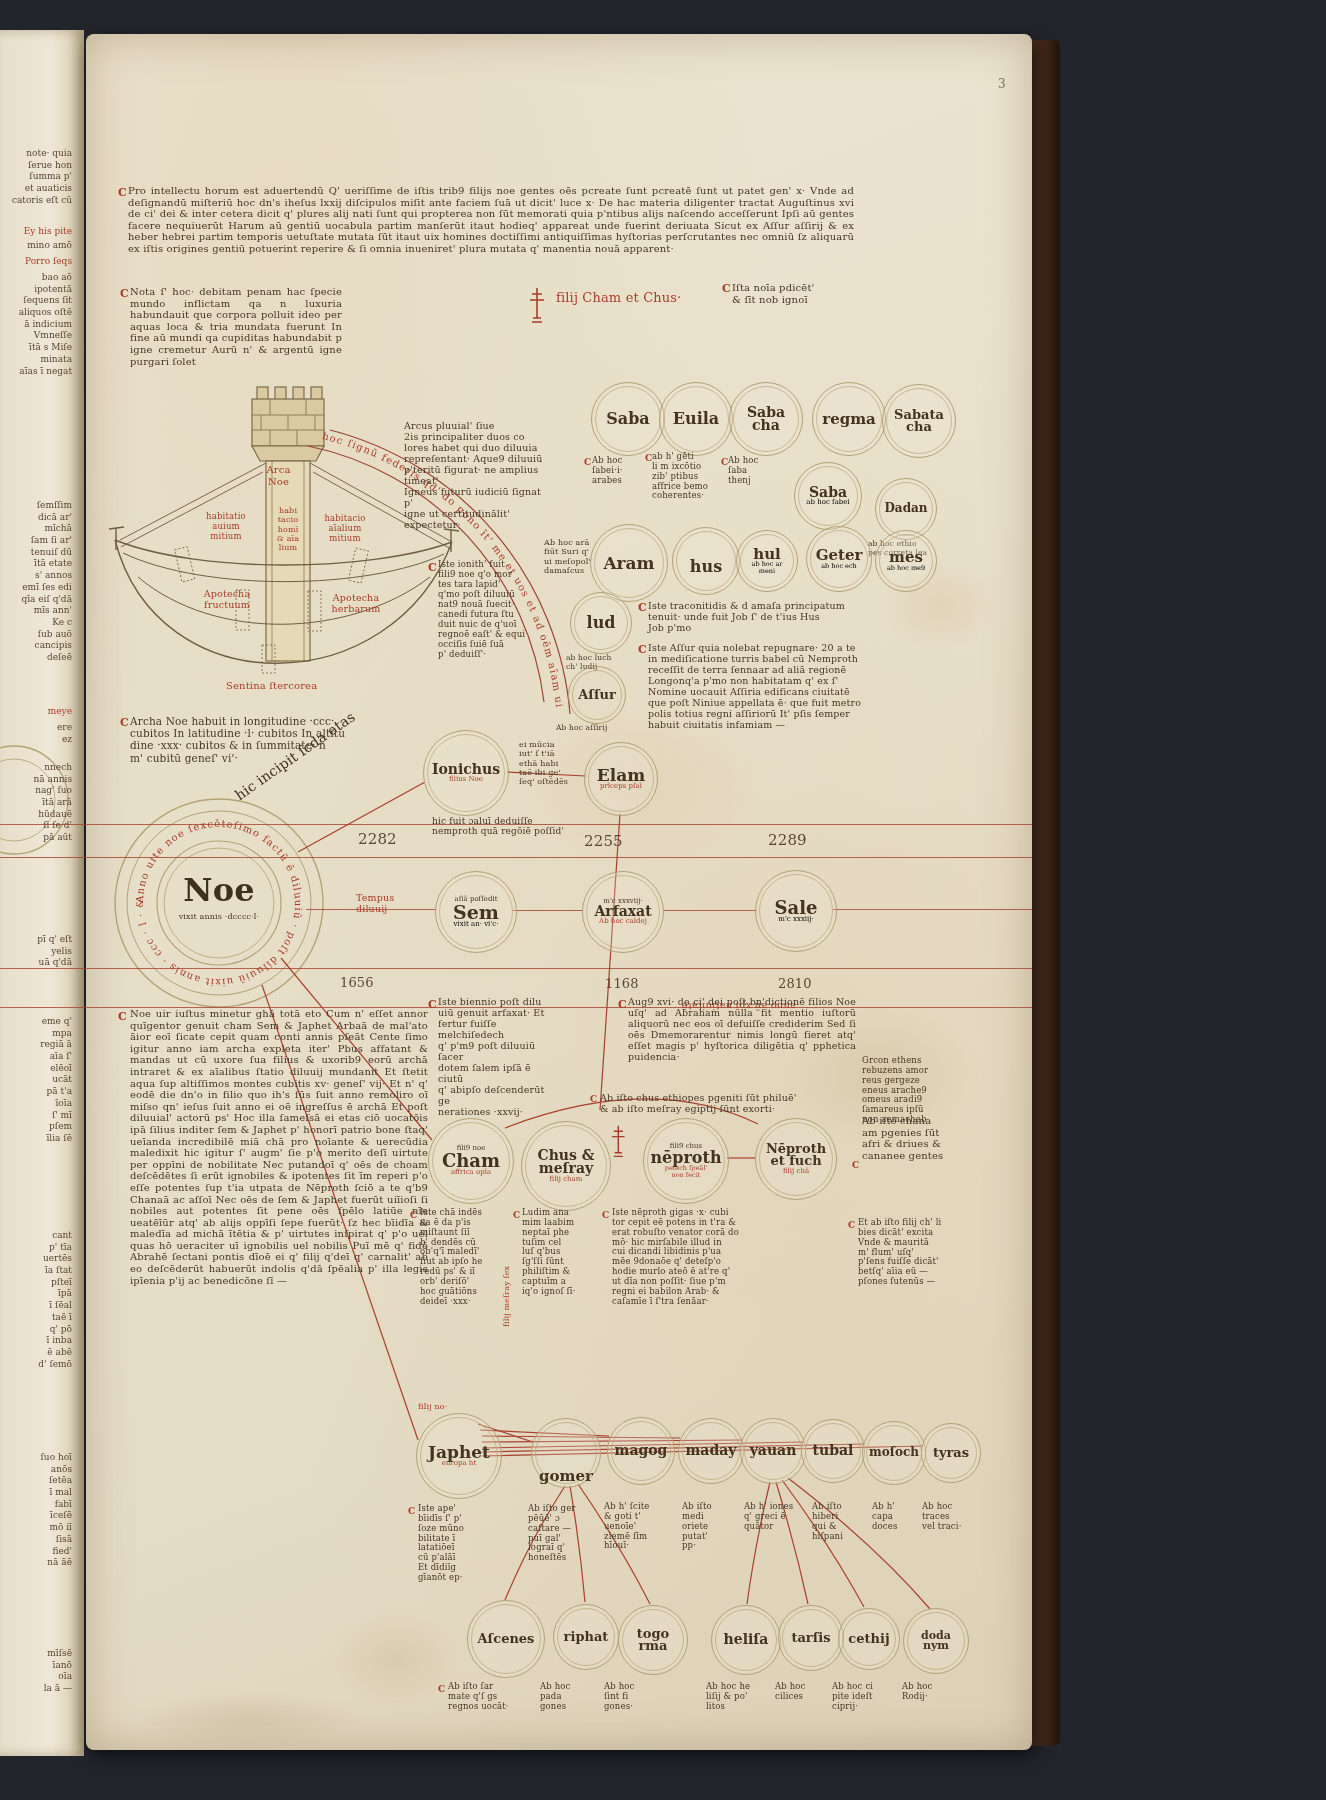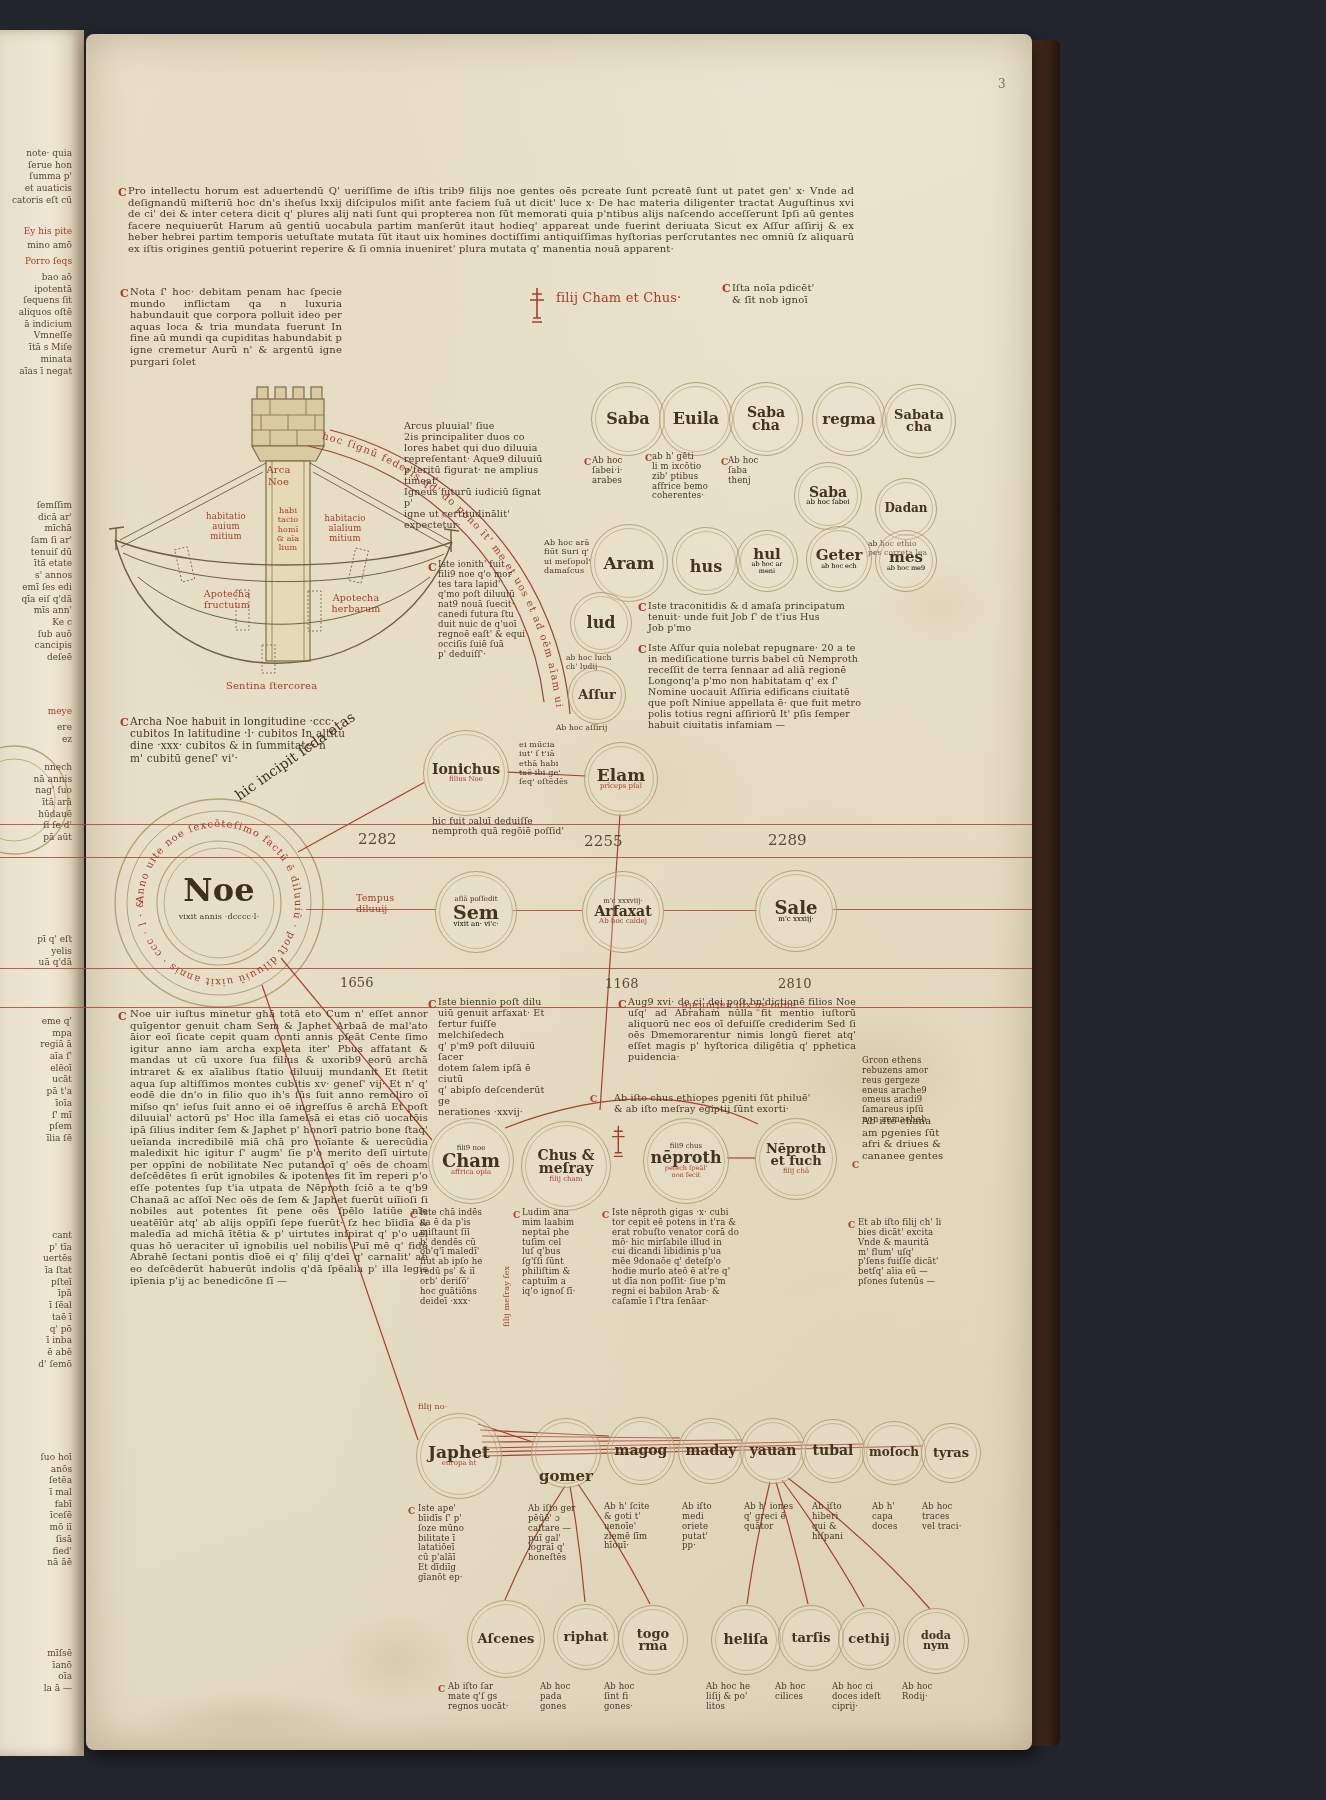--- a/index.html
+++ b/index.html
@@ -348,21 +348,21 @@
   <div class="paraph" style="left:618px;top:998px;">C</div>
   <div class="t j" style="left:628px;top:996px;width:228px;height:108px;font-size:9.5px;">Aug9 xvi· de ci' dei poſt bn'dictionē filios Noe uſq' ad Abraham nulla fit mentio iuſtorū aliquorū nec eos oī defuiſſe crediderim Sed ſi oēs Dmemorarentur nimis longū fieret atq' eſſet magis p' hyſtorica diligētia q' pphetica puidencia·</div>
   <div class="t" style="left:862px;top:1056px;width:104px;font-size:8.5px;">Grcon ethens
 rebuzens amor
 reus gergeze
 eneus arache9
 omeus aradi9
 ſamareus ipſū
 non aemacheb</div>
   <div class="paraph" style="left:590px;top:1094px;font-size:9px;">C</div>
-  <div class="t" style="left:600px;top:1092px;width:262px;font-size:9.5px;margin-left:14px;">Ab iſto chus ethiopes pgeniti ſūt philuē'
+  <div class="t" style="left:600px;top:1092px;width:262px;font-size:9.5px;">Ab iſto chus ethiopes pgeniti ſūt philuē'
 &amp; ab iſto meſray egiptij ſūnt exorti·</div>
 
   <div class="circ" style="left:428px;top:1118px;width:84px;height:84px;">
     <span class="ca red">fili9 noe</span>
     <span class="cn" style="font-size:18px;">Cham</span>
     <span class="cs red">affrica opīa</span>
   </div>
   <div class="circ" style="left:521px;top:1121px;width:88px;height:88px;">
     <span class="cn" style="font-size:14px;">Chus &amp;
 meſray</span>
@@ -526,21 +526,21 @@
 gones</div>
   <div class="t" style="left:604px;top:1682px;width:60px;font-size:8.5px;">Ab hoc
 ſint fi
 gones·</div>
   <div class="t" style="left:706px;top:1682px;width:68px;font-size:8.5px;">Ab hoc he
 liſij &amp; po'
 litos</div>
   <div class="t" style="left:775px;top:1682px;width:58px;font-size:8.5px;">Ab hoc
 cilices</div>
   <div class="t" style="left:832px;top:1682px;width:66px;font-size:8.5px;">Ab hoc ci
-doces ideſt
+pite ideſt
 ciprij·</div>
   <div class="t" style="left:902px;top:1682px;width:58px;font-size:8.5px;">Ab hoc
 Rodij·</div>
 
   <div class="lp brown" style="left:0;top:148px;">note· quia
 ſerue hon
 ſumma p'
 et auaticis
 catoris eſt cū</div>
   <div class="lp red" style="left:0;top:226px;">Ey his pite</div>

